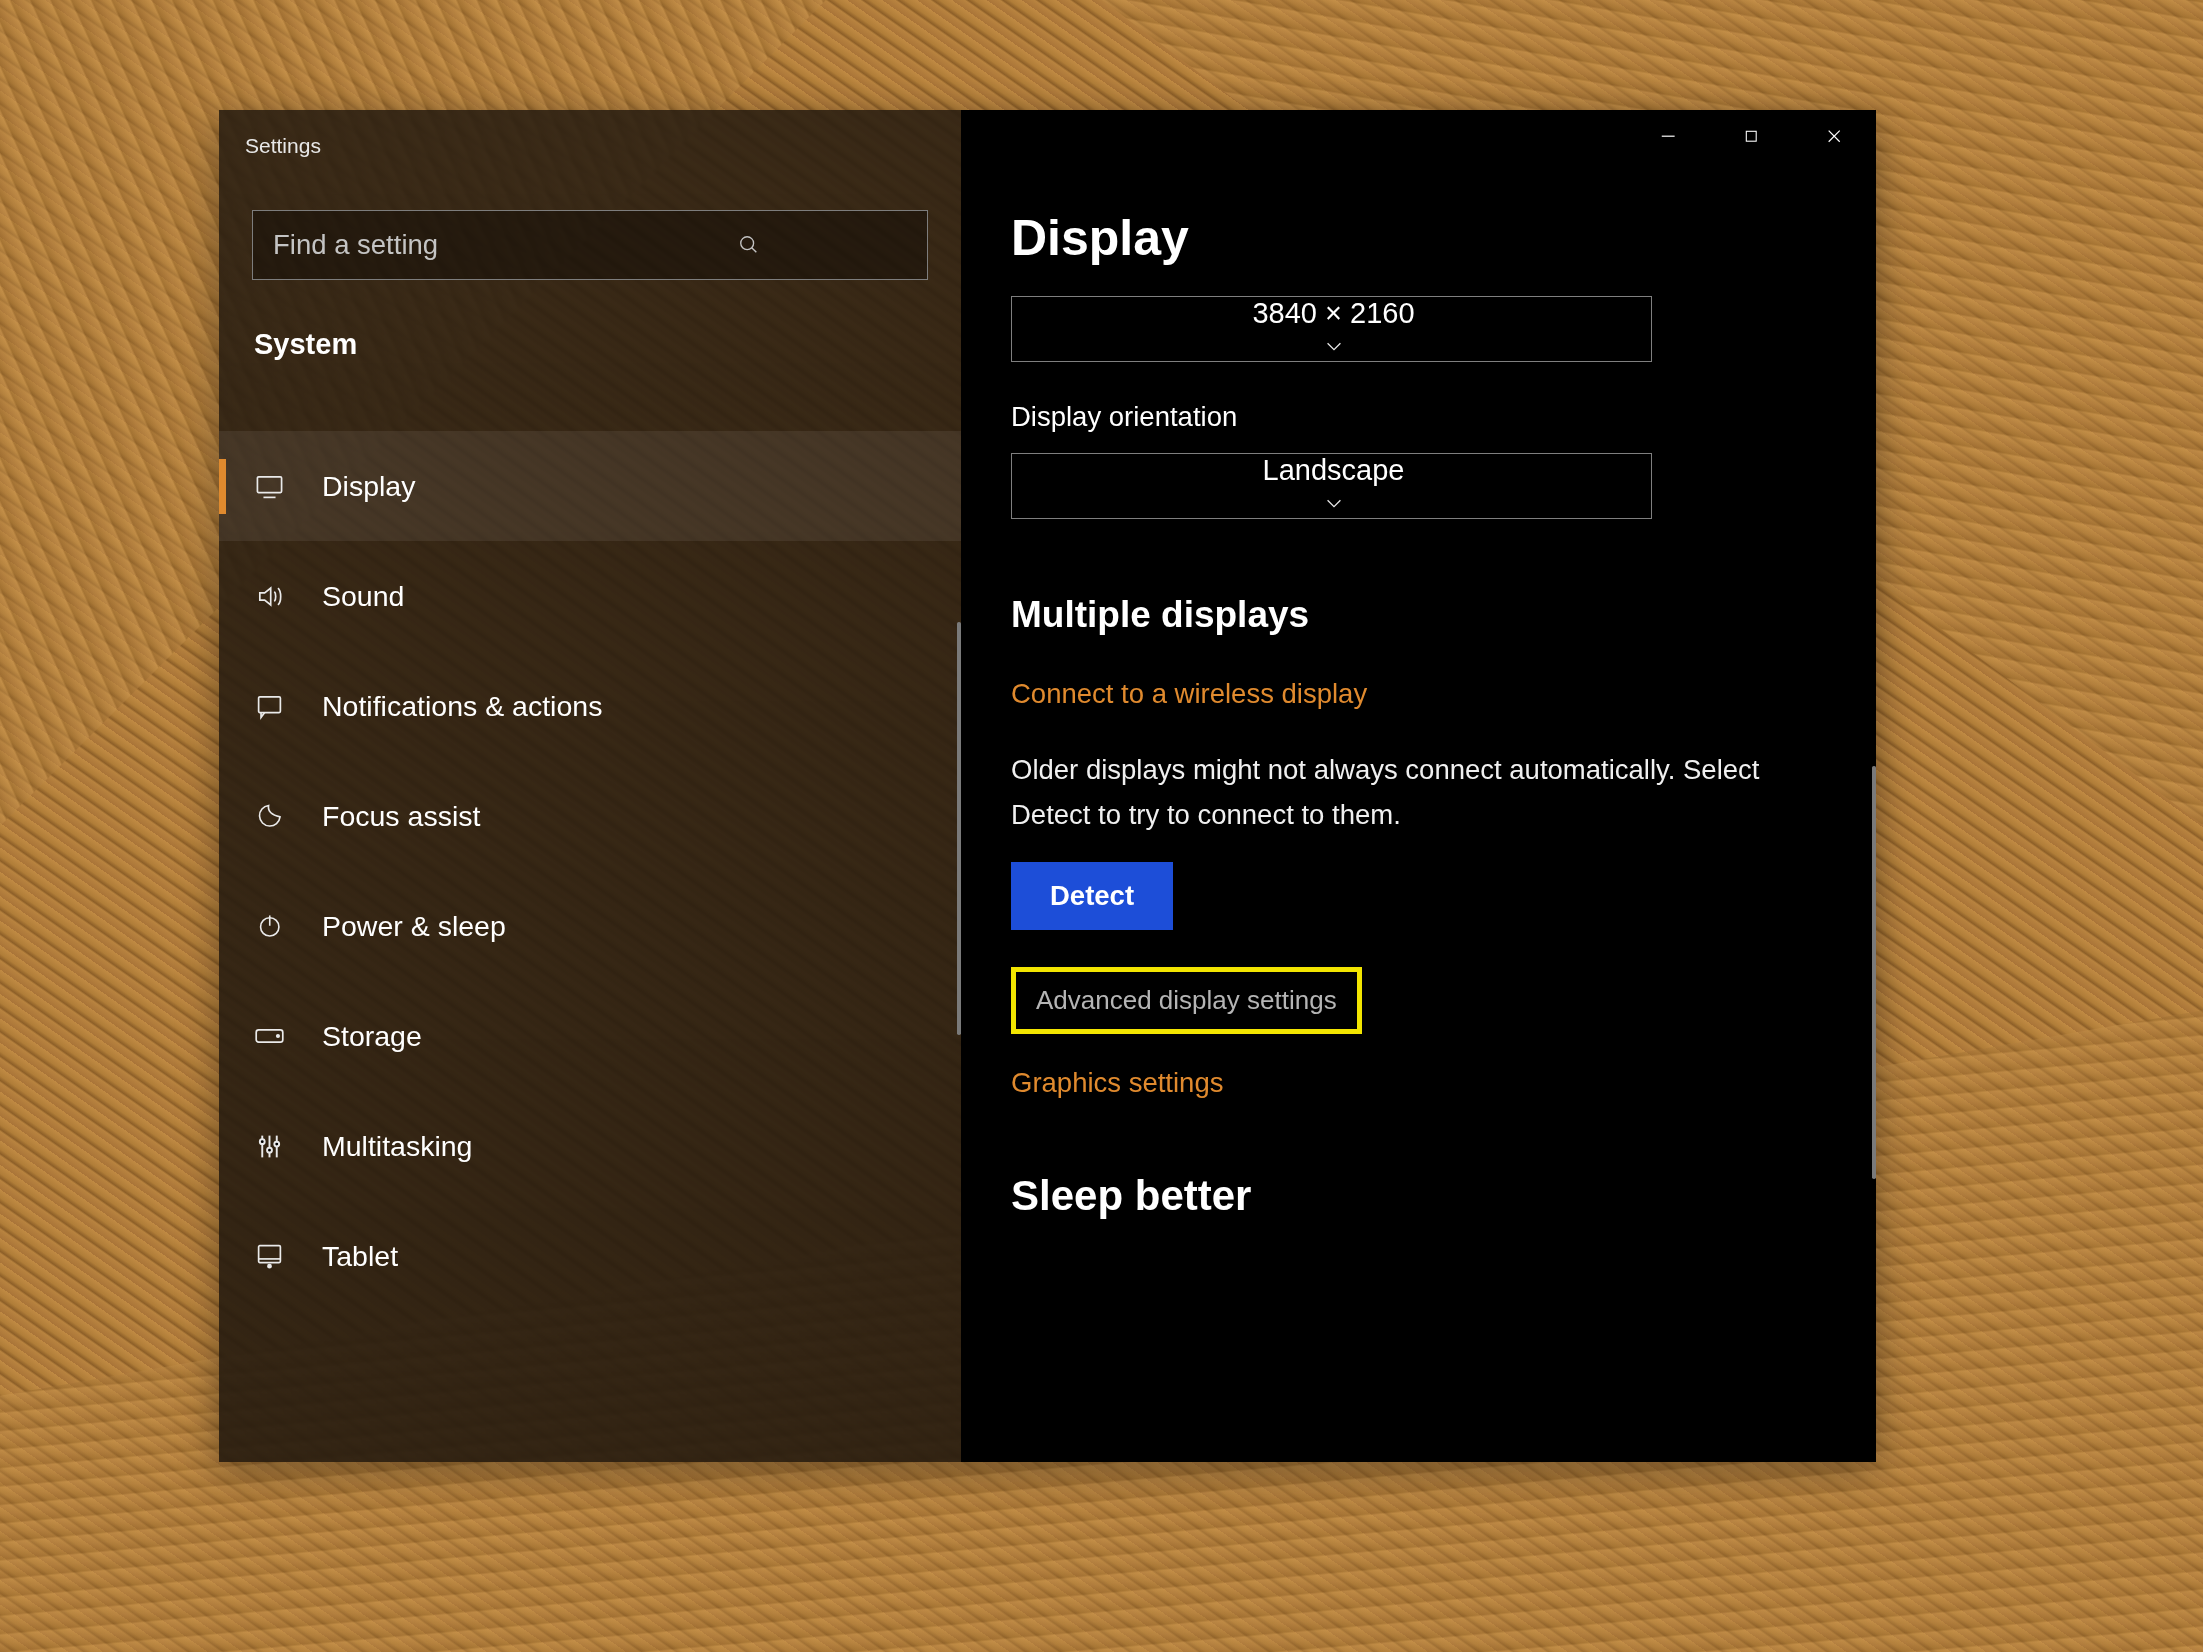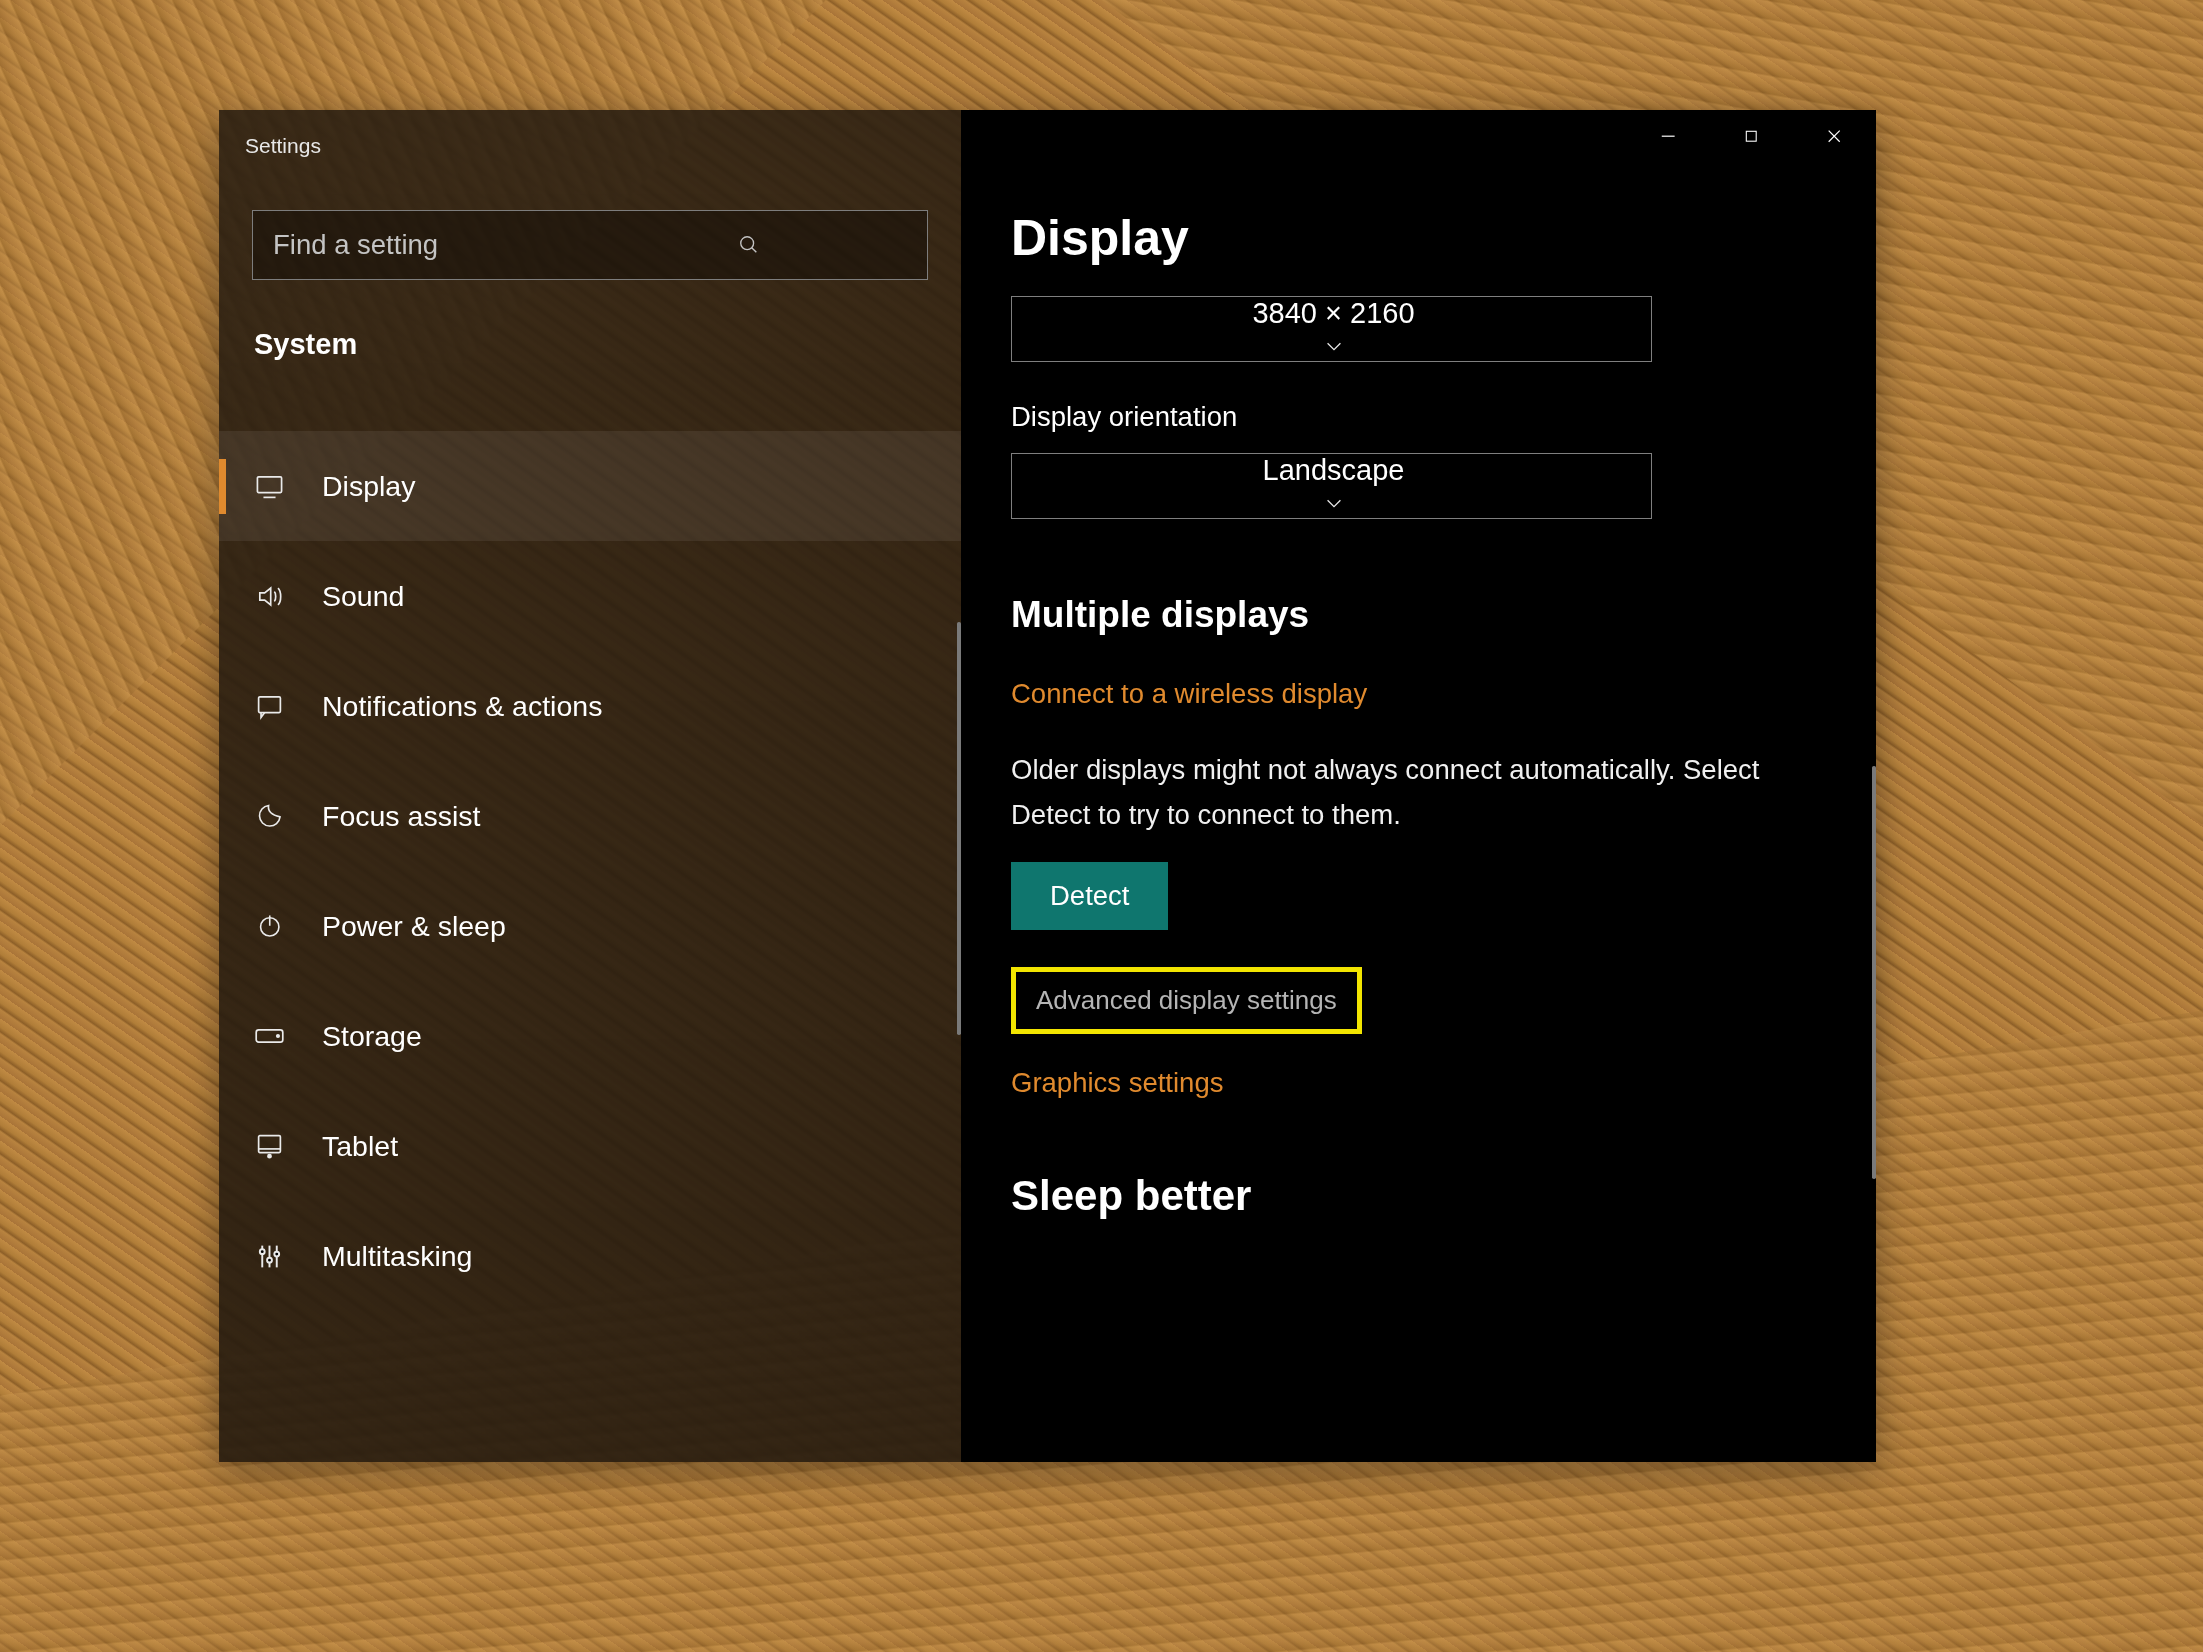--- a/index.html
+++ b/index.html
@@ -77,22 +77,22 @@
     display:flex;align-items:center;justify-content:space-between;
     padding:0 22px 0 26px;font-size:29px;flex-direction:column;
   }
   .combo + .field-label{margin-top:39px;}
   .field-label{font-size:27.5px;}
   .field-label + .combo{margin-top:20px;}
   h2.section-title{font-size:37px;font-weight:600;margin-top:75px;}
   .link{color:#e08a2e;font-size:27.5px;margin-top:42px;display:inline-block;}
   .body-text{font-size:27.5px;line-height:1.65;margin-top:37px;max-width:753px;color:#f0f0f0;}
   .button{
-    margin-top:24px;height:68px;padding:0 39px;background:#0f766e;
-    display:inline-flex;align-items:center;font-size:27.5px;
+    margin-top:24px;height:68px;padding:0 39px;background:#1d4ed8;
+    display:inline-flex;align-items:center;font-size:27.5px;font-weight:bold;
   }
   .adv-link{
     color:#b5b5b5;font-size:26px;margin-top:37px;display:inline-block;
     padding:13px 20px;border:5.5px solid #F2E500;
   }
   .link.second{margin-top:33px;}
   h2.cut{font-size:42px;font-weight:600;margin-top:73px;}
   .content-scroll{position:absolute;right:0;top:656px;width:3.7px;height:413px;background:#7a7a7a;border-radius:1.8px;}
 
   svg{display:block;}
@@ -174,41 +174,41 @@
         <span class="icon">
           <svg width="29" height="20" viewBox="0 0 24 14" fill="none" stroke="currentColor" stroke-width="1.4">
             <rect x="1" y="2" width="22" height="10" rx="2"></rect>
               <circle cx="19" cy="7" r="1" fill="currentColor"></circle>
           </svg>
         </span>
         <span>Storage</span>
       </div>
       <div class="nav-item">
         <span class="icon">
-          <svg width="29" height="29" viewBox="0 0 24 24" fill="none" stroke="currentColor" stroke-width="1.4">
-            <rect x="3" y="3" width="18" height="14" rx="1"></rect>
-              <line x1="3" y1="14" x2="21" y2="14"></line>
-              <circle cx="12" cy="20" r="1.3" fill="currentColor"></circle>
-          </svg>
-        </span>
-        <span>Tablet</span>
-      </div>
-      <div class="nav-item">
-        <span class="icon">
           <svg width="29" height="29" viewBox="0 0 24 24" fill="none" stroke="currentColor" stroke-width="1.6">
             <line x1="6" y1="3" x2="6" y2="21"></line>
               <line x1="12" y1="3" x2="12" y2="21"></line>
               <line x1="18" y1="3" x2="18" y2="21"></line>
             <circle cx="6" cy="8" r="2" fill="#000"></circle>
               <circle cx="12" cy="15" r="2" fill="#000"></circle>
               <circle cx="18" cy="10" r="2" fill="#000"></circle>
           </svg>
         </span>
         <span>Multitasking</span>
       </div>
+      <div class="nav-item">
+        <span class="icon">
+          <svg width="29" height="29" viewBox="0 0 24 24" fill="none" stroke="currentColor" stroke-width="1.4">
+            <rect x="3" y="3" width="18" height="14" rx="1"></rect>
+              <line x1="3" y1="14" x2="21" y2="14"></line>
+              <circle cx="12" cy="20" r="1.3" fill="currentColor"></circle>
+          </svg>
+        </span>
+        <span>Tablet</span>
+      </div>
     </nav>
     <div class="sb-scroll"></div>
   </aside>
 
   <section class="content">
     <div class="titlebar-right">
       <div class="win-btn">
         <svg width="18.4" height="18.4" viewBox="0 0 20 20" stroke="currentColor" stroke-width="1.3">
             <line x1="3" y1="10" x2="17" y2="10"></line>
           </svg>

